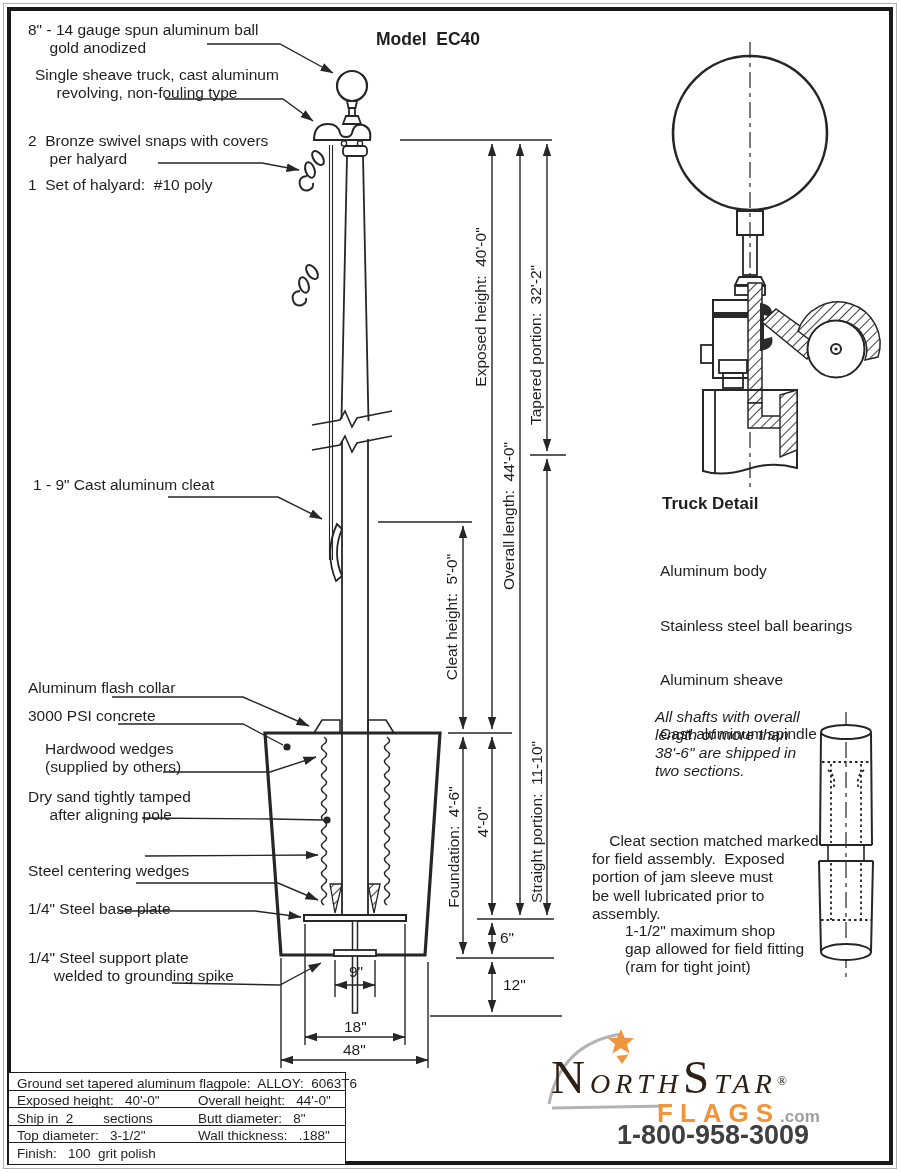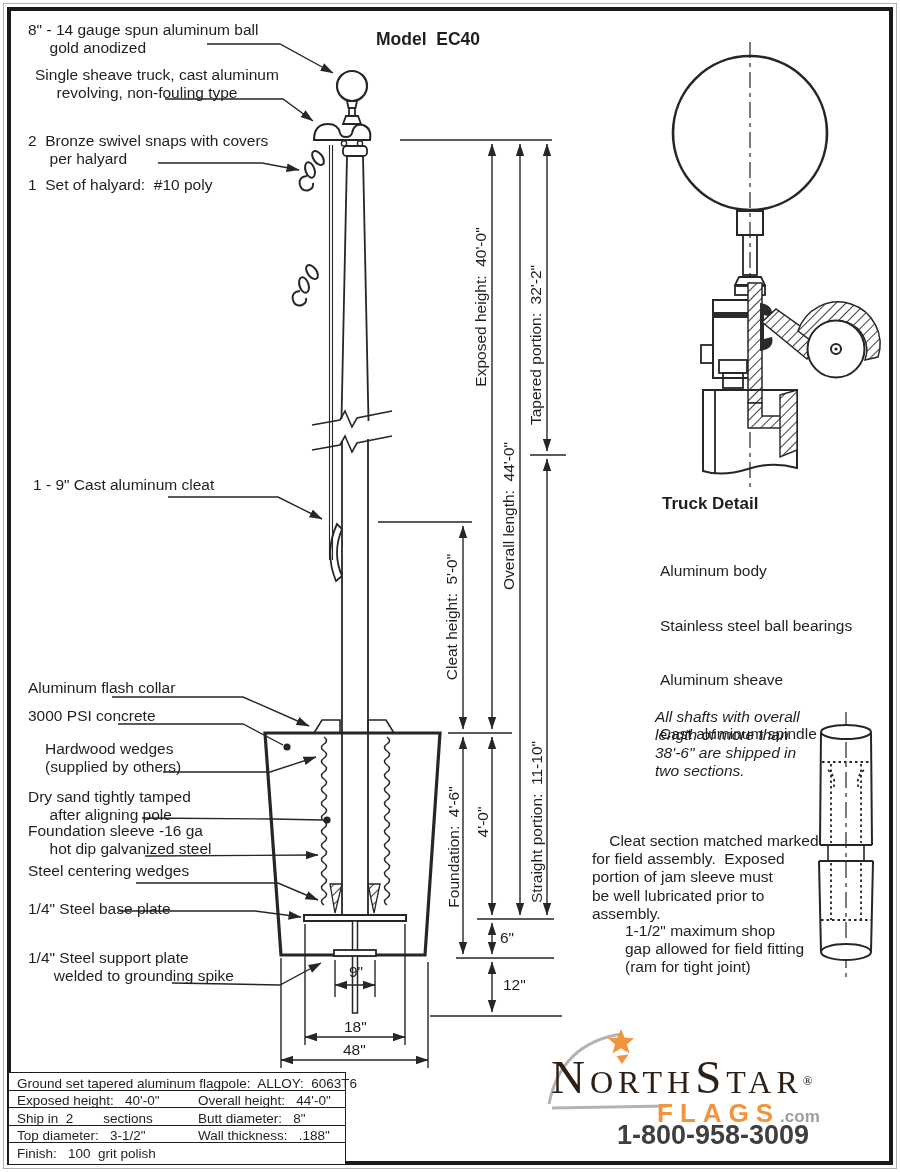--- a/index.html
+++ b/index.html
@@ -15,21 +15,21 @@
   .b{font-weight:normal;}
   
   .spec{position:absolute;left:8px;top:1072px;width:338px;height:93px;font-size:13.5px;border-radius:9px;}
   .spec .row{position:absolute;left:0;width:336px;border:1.6px solid #1d1d1d;background:#fff;
              white-space:pre;}
   .spec .cell{position:absolute;top:50%;transform:translateY(-50%);white-space:pre;}
   
   .ns-word{position:absolute;left:551px;top:1050px;white-space:nowrap;
            font-family:"Liberation Serif",serif;color:#2e2015;letter-spacing:5px;}
   .ns-word .bigL{font-size:47px;}
-  .ns-word .smL{font-size:32px;}
+  .ns-word .smL{font-size:28px;font-style:italic;}
   .ns-word .reg{font-size:13px;letter-spacing:0;vertical-align:8px;}
   .flags-line{position:absolute;left:657px;top:1098px;white-space:nowrap;}
   .flags-line .flags{font-weight:bold;font-size:26px;color:#f0953e;letter-spacing:7px;}
   .flags-line .com{font-weight:bold;font-size:17px;color:#9e9e9e;}
   .phone{position:absolute;left:603px;top:1120px;width:220px;text-align:center;
          font-weight:bold;font-size:27px;color:#3f3f3f;}
 </style>
 </head>
 <body>
 
@@ -240,22 +240,20 @@
   <div class="lbl" style="left:28px;top:132px;">2  Bronze swivel snaps with covers
      per halyard</div>
   <div class="lbl" style="left:28px;top:176px;">1  Set of halyard:  #10 poly</div>
   <div class="lbl" style="left:33px;top:476px;">1 - 9" Cast aluminum cleat</div>
   <div class="lbl" style="left:28px;top:679px;">Aluminum flash collar</div>
   <div class="lbl" style="left:28px;top:707px;">3000 PSI concrete</div>
   <div class="lbl" style="left:45px;top:740px;">Hardwood wedges
 (supplied by others)</div>
   <div class="lbl" style="left:28px;top:788px;">Dry sand tightly tamped
      after aligning pole</div>
-  <div class="lbl" style="left:28px;top:822px;">Foundation sleeve -16 ga
-     hot dip galvanized steel</div>
   <div class="lbl" style="left:28px;top:862px;">Steel centering wedges</div>
   <div class="lbl" style="left:28px;top:900px;">1/4" Steel base plate</div>
   <div class="lbl" style="left:28px;top:949px;">1/4" Steel support plate
       welded to grounding spike</div>
 
   <div class="vlbl" style="left:481px;top:307px;">Exposed height:  40'-0"</div>
   <div class="vlbl" style="left:536px;top:345px;">Tapered portion:  32'-2"</div>
   <div class="vlbl" style="left:509px;top:516px;">Overall length:  44'-0"</div>
   <div class="vlbl" style="left:452px;top:617px;">Cleat height:  5'-0"</div>
   <div class="vlbl" style="left:537px;top:822px;">Straight portion:  11-10"</div>

